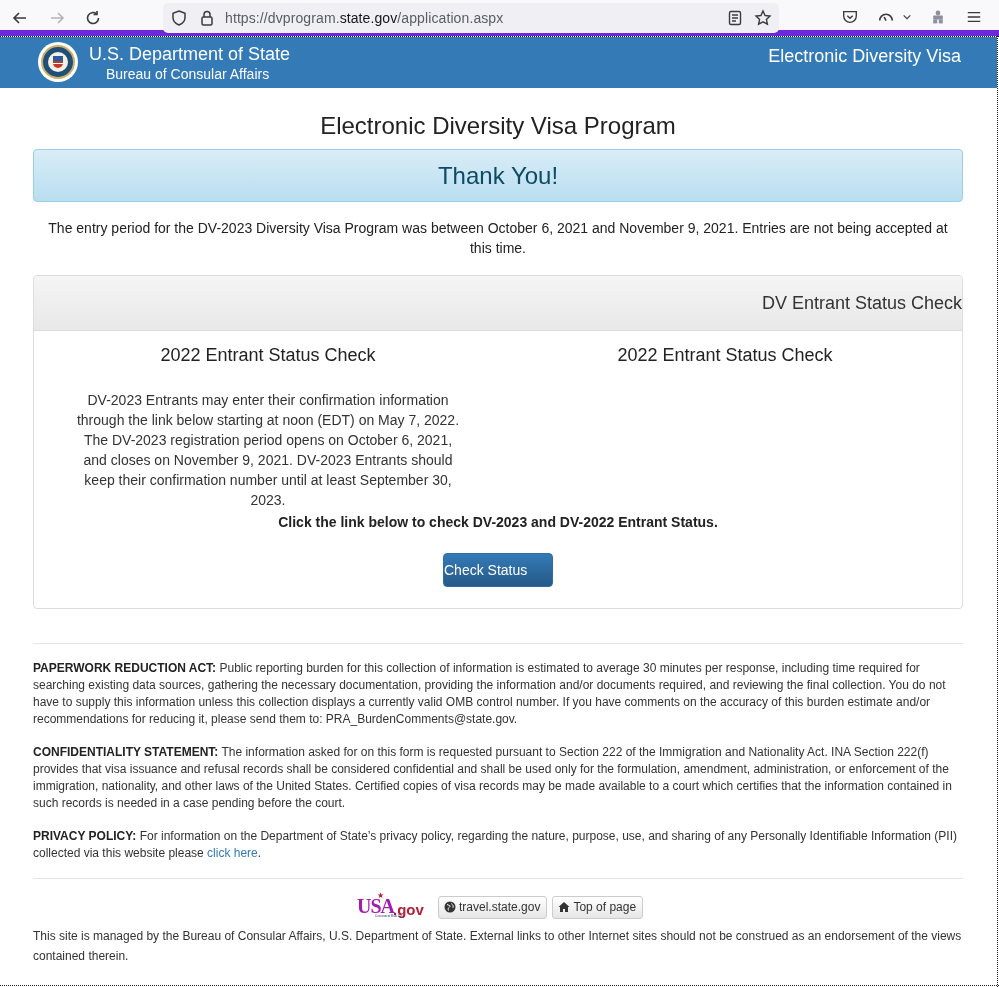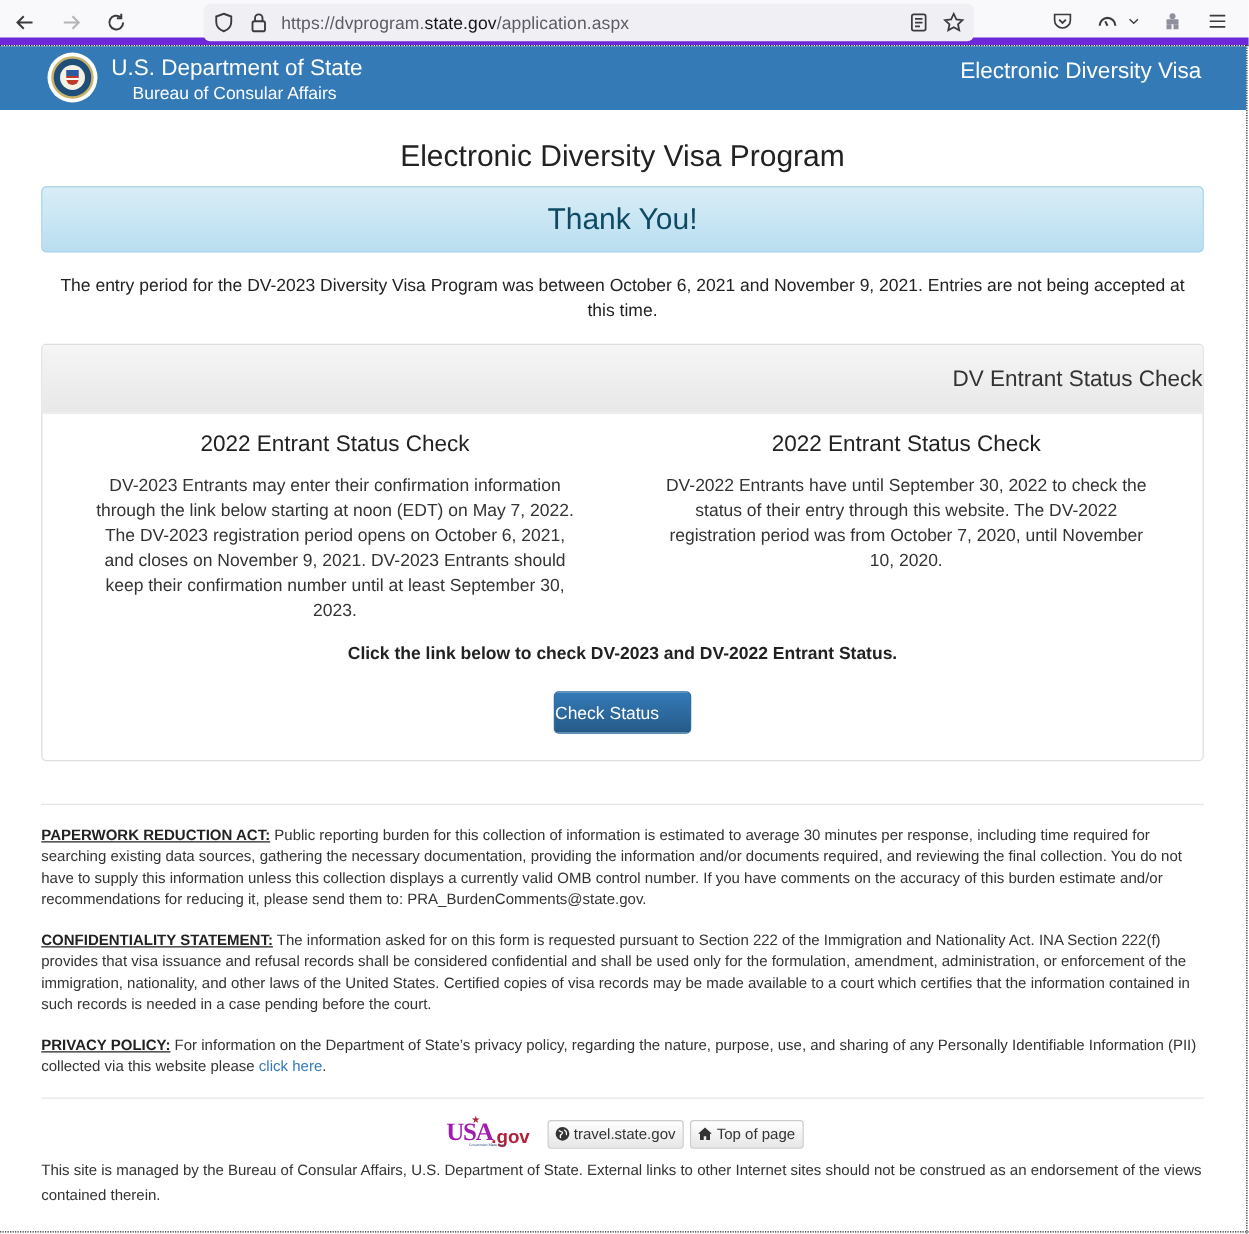--- a/index.html
+++ b/index.html
@@ -36,27 +36,27 @@
   .page-title { text-align: center; font-size: 24px; color: #222; margin-top: 25px; line-height: 26px; font-weight: normal; }
   .thank-you { margin-top: 10px; height: 53px; border: 1px solid #9acfea; border-radius: 4px; background: linear-gradient(#d9edf7, #b9def0); color: #0e4a63; font-size: 24px; text-align: center; line-height: 51px; }
   .entry-period { text-align: center; font-size: 14px; line-height: 20px; margin-top: 16px; color: #222; padding: 0 4px; }
 
   .panel { margin-top: 17px; border: 1px solid #ddd; border-radius: 4px; height: 334px; position: relative; }
   .panel-heading { height: 55px; background: linear-gradient(#f5f5f5, #e8e8e8); border-bottom: 1px solid #ddd; border-radius: 4px 4px 0 0; text-align: right; font-size: 18px; line-height: 54px; color: #333; }
   .col { position: absolute; top: 68px; width: 394px; text-align: center; }
   .col-left { left: 37px; }
   .col-right { left: 494px; }
   .col h3 { font-size: 18px; font-weight: normal; line-height: 22px; color: #222; }
-  .col p { font-size: 14px; line-height: 20px; margin-top: 12px; color: #333; }
+  .col p { font-size: 14px; line-height: 20px; margin-top: 24px; color: #333; }
   .click-msg { position: absolute; top: 238px; left: 0; width: 100%; text-align: center; font-weight: bold; font-size: 14px; color: #222; }
   .check-btn { position: absolute; top: 277px; left: 409px; width: 110px; height: 34px; border-radius: 4px; border: 1px solid #2e6da4; background: linear-gradient(#337ab7, #265a88); color: #fff; font-size: 14px; text-align: left; line-height: 32px; cursor: pointer; }
 
   .hr { position: absolute; left: 33px; width: 930px; height: 1px; background: #e5e5e5; }
   .legal { position: absolute; left: 33px; width: 930px; font-size: 12px; line-height: 17px; color: #333; }
-  .legal b { color: #222; text-decoration: underline; }
+  .legal b { color: #222; }
   .legal a { color: #337ab7; text-decoration: none; }
 
   .footer-links { position: absolute; top: 895px; left: 355px; height: 24px; display: flex; align-items: center; gap: 5px; }
   .usagov { width: 78px; height: 24px; position: relative; font-family: "Liberation Serif", serif; }
   .usagov .usa { position: absolute; left: 2px; top: 0; font-size: 20px; color: #a21caf; font-weight: bold; letter-spacing: -1px; }
   .usagov .gov { position: absolute; left: 38px; top: 6px; font-size: 15px; color: #b2203a; font-family: "Liberation Sans", sans-serif; font-weight: bold; }
   .usagov .tag { position: absolute; left: 20px; top: 19px; font-size: 3px; color: #1a3a6e; }
   .usagov .star { position: absolute; left: 22px; top: -4px; font-size: 8px; color: #b2203a; }
   .foot-btn { height: 23px; border: 1px solid #ccc; border-radius: 3px; background: linear-gradient(#fff, #e6e6e6); font-size: 12px; color: #333; display: flex; align-items: center; padding: 0 6px 0 5px; gap: 3px; cursor: pointer; }
   .foot-btn svg { width: 12px; height: 12px; }
@@ -152,21 +152,20 @@
   <p class="entry-period">The entry period for the DV-2023 Diversity Visa Program was between October 6, 2021 and November 9, 2021. Entries are not being accepted at this time.</p>
 
   <section class="panel">
     <div class="panel-heading">DV Entrant Status Check</div>
     <div class="col col-left">
       <h3>2022 Entrant Status Check</h3>
       <p>DV-2023 Entrants may enter their confirmation information through the link below starting at noon (EDT) on May 7, 2022. The DV-2023 registration period opens on October 6, 2021, and closes on November 9, 2021. DV-2023 Entrants should keep their confirmation number until at least September 30, 2023.</p>
     </div>
     <div class="col col-right">
       <h3>2022 Entrant Status Check</h3>
-      <p>DV-2022 Entrants have until September 30, 2022 to check the status of their entry through this website. The DV-2022 registration period was from October 7, 2020, until November 10, 2020.</p>
     </div>
     <div class="click-msg">Click the link below to check DV-2023 and DV-2022 Entrant Status.</div>
     <div class="check-btn">Check Status</div>
   </section>
 </main>
 
 <div class="hr" style="top:643px"></div>
 
 <div class="legal" style="top:660px">
   <b>PAPERWORK REDUCTION ACT:</b><span> Public reporting burden for this collection of information is estimated to average 30 minutes per response, including time required for searching existing data sources, gathering the necessary documentation, providing the information and/or documents required, and reviewing the final collection. You do not have to supply this information unless this collection displays a currently valid OMB control number. If you have comments on the accuracy of this burden estimate and/or recommendations for reducing it, please send them to: PRA_BurdenComments@state.gov.</span>

